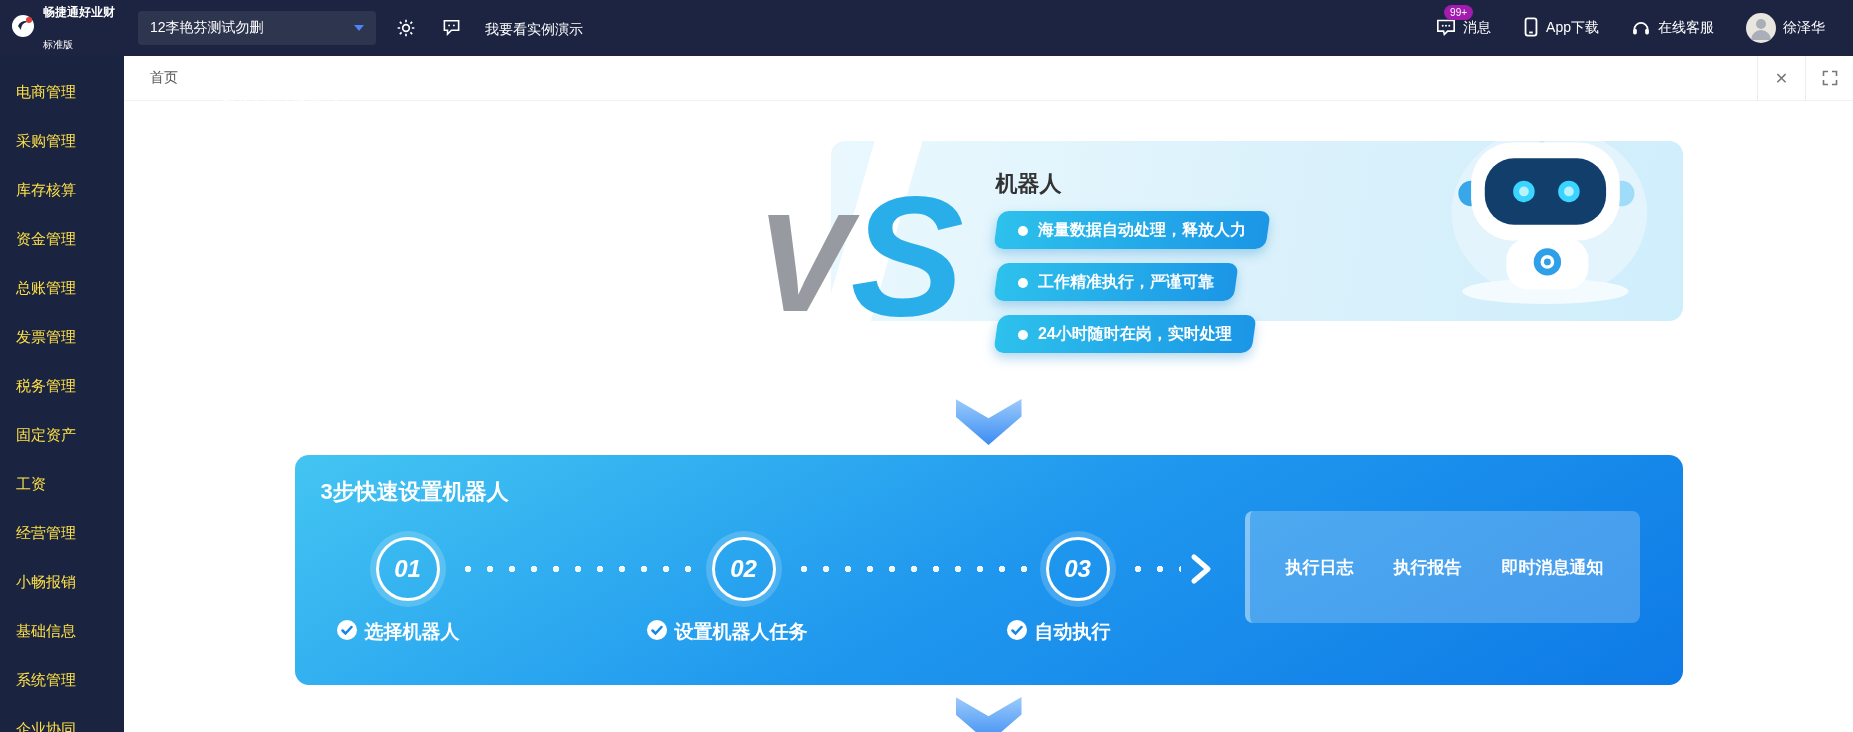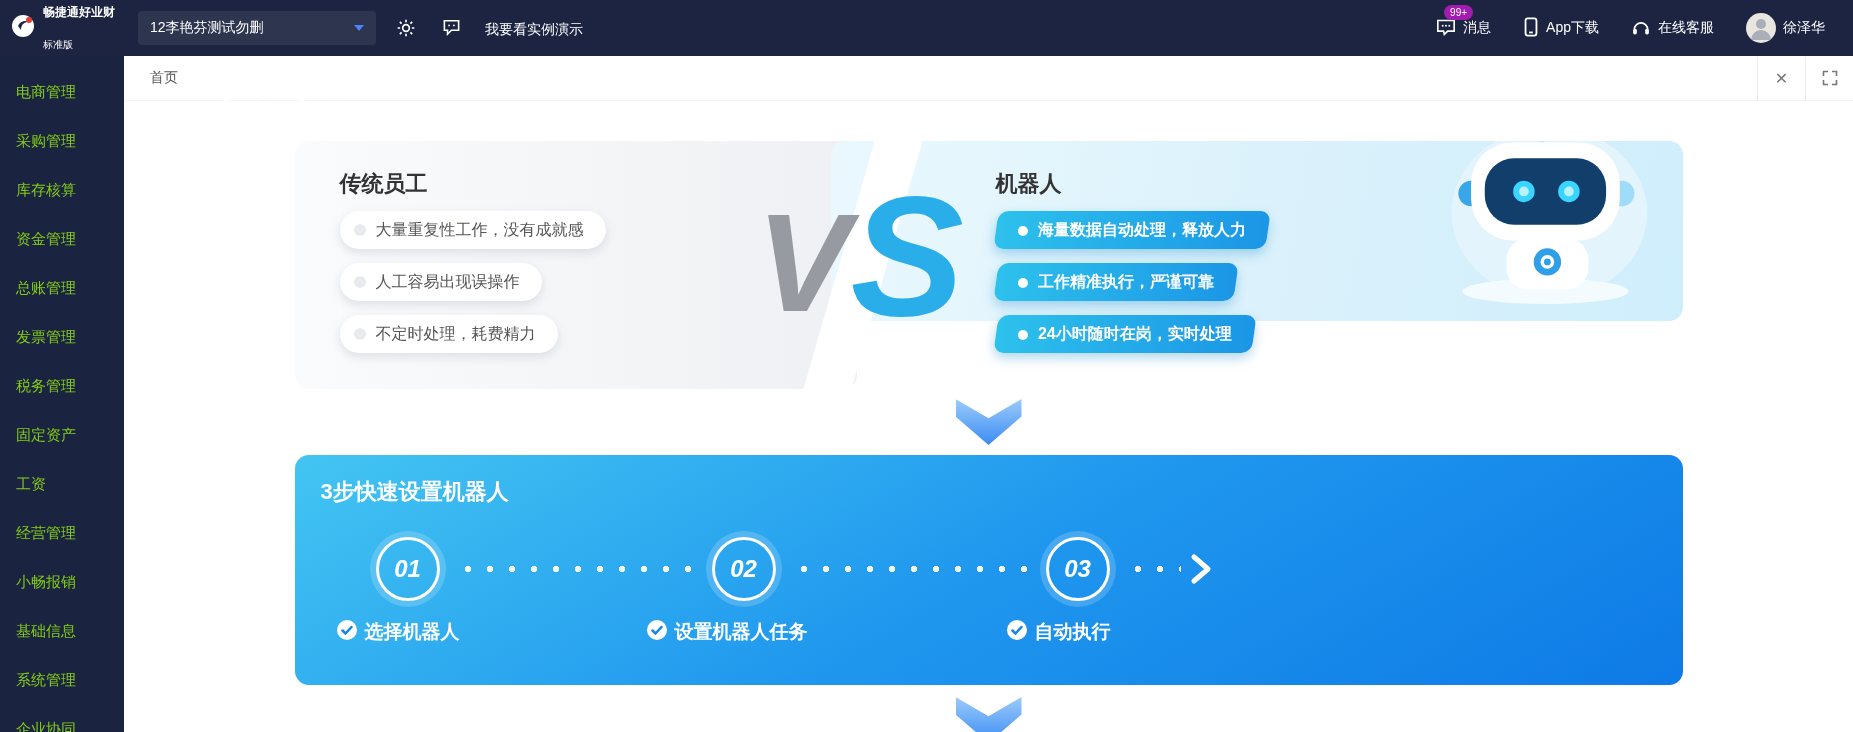--- a/index.html
+++ b/index.html
@@ -23,21 +23,21 @@
   .top-right { margin-left:auto; display:flex; align-items:center; gap:32px; padding-right:28px; }
   .tr-item { display:flex; align-items:center; gap:7px; font-size:14px; position:relative; cursor:pointer; }
   .badge { position:absolute; top:-13px; left:8px; background:#a21caf; color:#fff; font-size:10px;
            border-radius:9px; padding:1px 6px; line-height:1.3; }
   .avatar { width:30px; height:30px; border-radius:50%; background:#e9e5df; display:inline-flex;
             align-items:center; justify-content:center; overflow:hidden; }
 
   
   .sidebar { position:fixed; top:56px; left:0; bottom:0; width:124px; background:#1a2340;
              padding-top:12px; z-index:15; }
-  .side-item { height:49px; display:flex; align-items:center; padding-left:16px; color:#84cc16;
+  .side-item { height:49px; display:flex; align-items:center; padding-left:16px; color:#fde047;
                font-size:15px; cursor:pointer; white-space:nowrap; }
 
   
   .tabbar { position:fixed; top:56px; left:124px; right:0; height:45px; background:#fff;
             display:flex; align-items:stretch; z-index:10; border-bottom:1px solid #f1f1f1; }
   .tab-home { display:flex; align-items:center; padding:0 26px; color:#555; font-size:14px; cursor:pointer; }
   .tab-active { display:flex; align-items:center; gap:12px; padding:0 18px; background:#3e7cfa;
                 color:#fff; font-size:14px; cursor:pointer;margin-top:45px; }
   .tab-x { font-size:14px; opacity:.95; cursor:pointer; }
   .tab-actions { margin-left:auto; display:flex; align-items:stretch; }
@@ -218,35 +218,20 @@
       <svg width="16" height="16" viewBox="0 0 16 16" stroke="#777" fill="none" stroke-width="1.6">
           <path d="M6 1.5H1.5V6M10 1.5h4.5V6M6 14.5H1.5V10M10 14.5h4.5V10"></path>
         </svg>
     </div>
   </div>
 </div>
 
 <main class="content">
 
   <section class="vs-section">
-    <div class="card-left">
-      <div class="card-title">传统员工</div>
-      <div class="pill-left p-top-1">
-        <span class="gdot"></span>
-        <span>大量重复性工作，没有成就感</span>
-      </div>
-      <div class="pill-left p-top-2">
-        <span class="gdot"></span>
-        <span>人工容易出现误操作</span>
-      </div>
-      <div class="pill-left p-top-3">
-        <span class="gdot"></span>
-        <span>不定时处理，耗费精力</span>
-      </div>
-    </div>
 
     <div class="card-right">
       <div class="card-title">机器人</div>
       <div class="pill-right p-top-1">
         <div class="unskew">
           <span class="wdot"></span>
           <span>海量数据自动处理，释放人力</span>
         </div>
       </div>
       <div class="pill-right p-top-2">
@@ -300,20 +285,25 @@
     <div class="dots d-1"></div>
     <div class="dots d-2"></div>
     <div class="dots d-3"></div>
 
     <div class="next-arrow">
       <svg width="26" height="36" viewBox="0 0 26 36">
           <path d="M6 6l14 12L6 30" stroke="#fff" stroke-width="5" fill="none" stroke-linecap="round" stroke-linejoin="round"></path>
         </svg>
     </div>
 
+    <div class="info-box">
+      <span>执行日志</span>
+      <span>执行报告</span>
+      <span>即时消息通知</span>
+    </div>
 
     <div class="step-label sl-1">
       <span>
         <svg width="20" height="20" viewBox="0 0 20 20">
             <circle cx="10" cy="10" r="10" fill="#fff"></circle>
             <path d="M5.5 10.5l3 3 6-6.5" stroke="#1486ea" stroke-width="2.5" fill="none" stroke-linecap="round"></path>
           </svg>
       </span>
       <span>选择机器人</span>
     </div>

